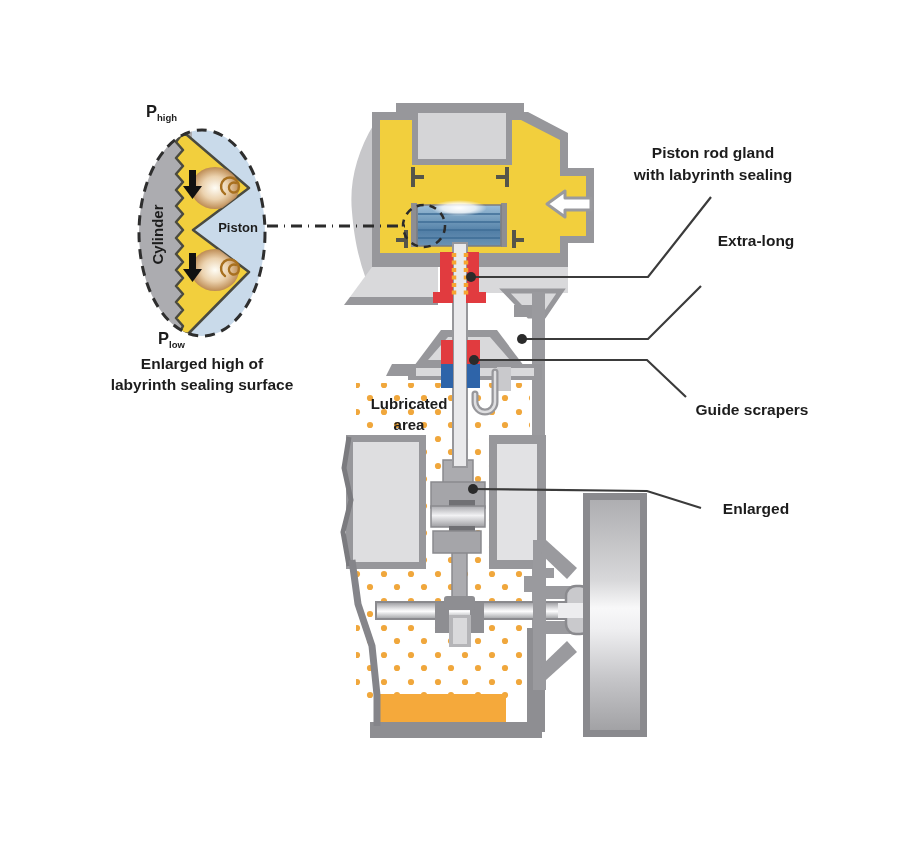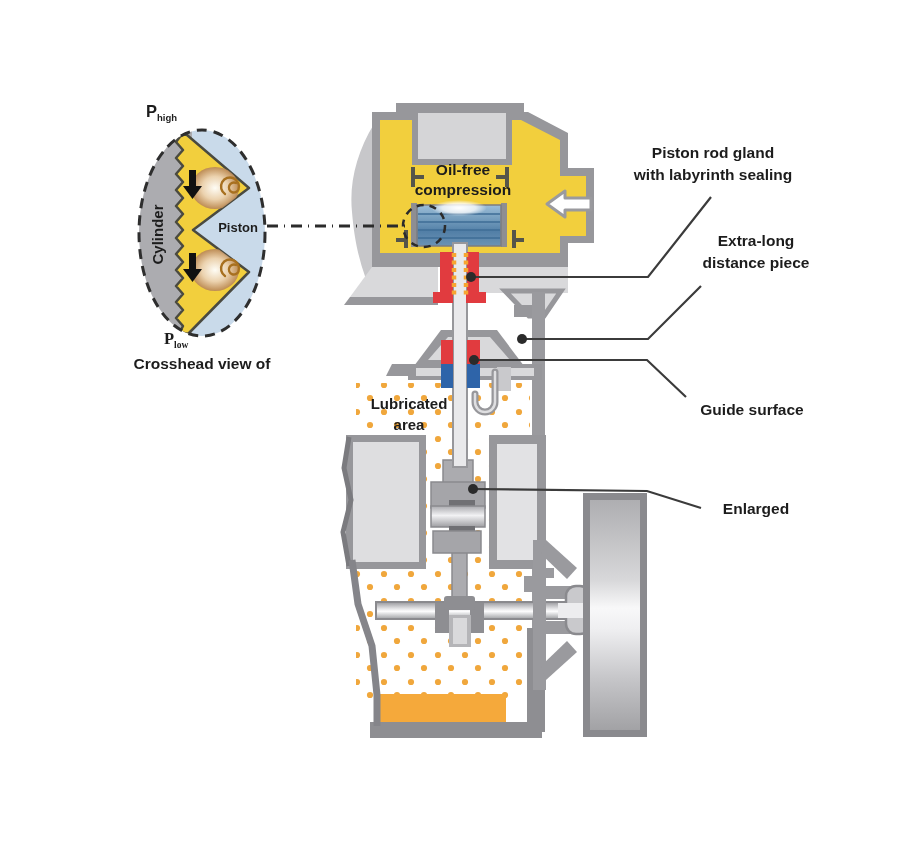--- a/index.html
+++ b/index.html
@@ -237,46 +237,42 @@
     <circle cx="471" cy="277" r="5"></circle>
     <circle cx="522" cy="339" r="5"></circle>
     <circle cx="474" cy="360" r="5"></circle>
     <circle cx="473" cy="489" r="5"></circle>
   </g>
 </svg>
 
 <div class="lbl" style="left:146px;top:101px;">
   <span class="plabel">P</span><span class="psub">high</span>
 </div>
-<div class="lbl" style="left:164px;top:328px;font-family:Liberation Serif, serif;">
+<div class="lbl" style="left:158px;top:328px;">
   <span class="plabel">P</span><span class="psub">low</span>
 </div>
 <div class="lbl rot" style="left:117px;top:224px;width:80px;font-size:15px;">Cylinder</div>
 <div class="lbl" style="left:208px;top:217px;width:60px;font-size:13px;">Piston</div>
 <div class="lbl" style="left:92px;top:353px;width:220px;">
-  <span>Crosshead view of</span>
-</div>
-
-<div class="lbl" style="left:402px;top:160px;width:122px;line-height:20px;">
-  <span>Oil-free</span>
-  <span class="l2">compression</span>
-</div>
+  <span>Enlarged high of</span>
+  <span class="l2">labyrinth sealing surface</span>
+</div>
+
 <div class="lbl" style="left:606px;top:142px;width:214px;line-height:22px;">
   <span>Piston rod gland</span>
   <span class="l2">with labyrinth sealing</span>
 </div>
 
 <div class="lbl" style="left:356px;top:393px;width:106px;font-size:15px;">
   <span>Lubricated</span>
   <span class="l2">area</span>
 </div>
 <div class="lbl" style="left:660px;top:230px;width:192px;line-height:22px;">
   <span>Extra-long</span>
-  <span class="l2">distance piece</span>
 </div>
 <div class="lbl" style="left:654px;top:399px;width:196px;line-height:22px;">
-  <span>Guide surface</span>
+  <span>Guide scrapers</span>
 </div>
 <div class="lbl" style="left:696px;top:498px;width:120px;line-height:22px;">
   <span>Enlarged</span>
 </div>
 
 </div>
 
 </body></html>

